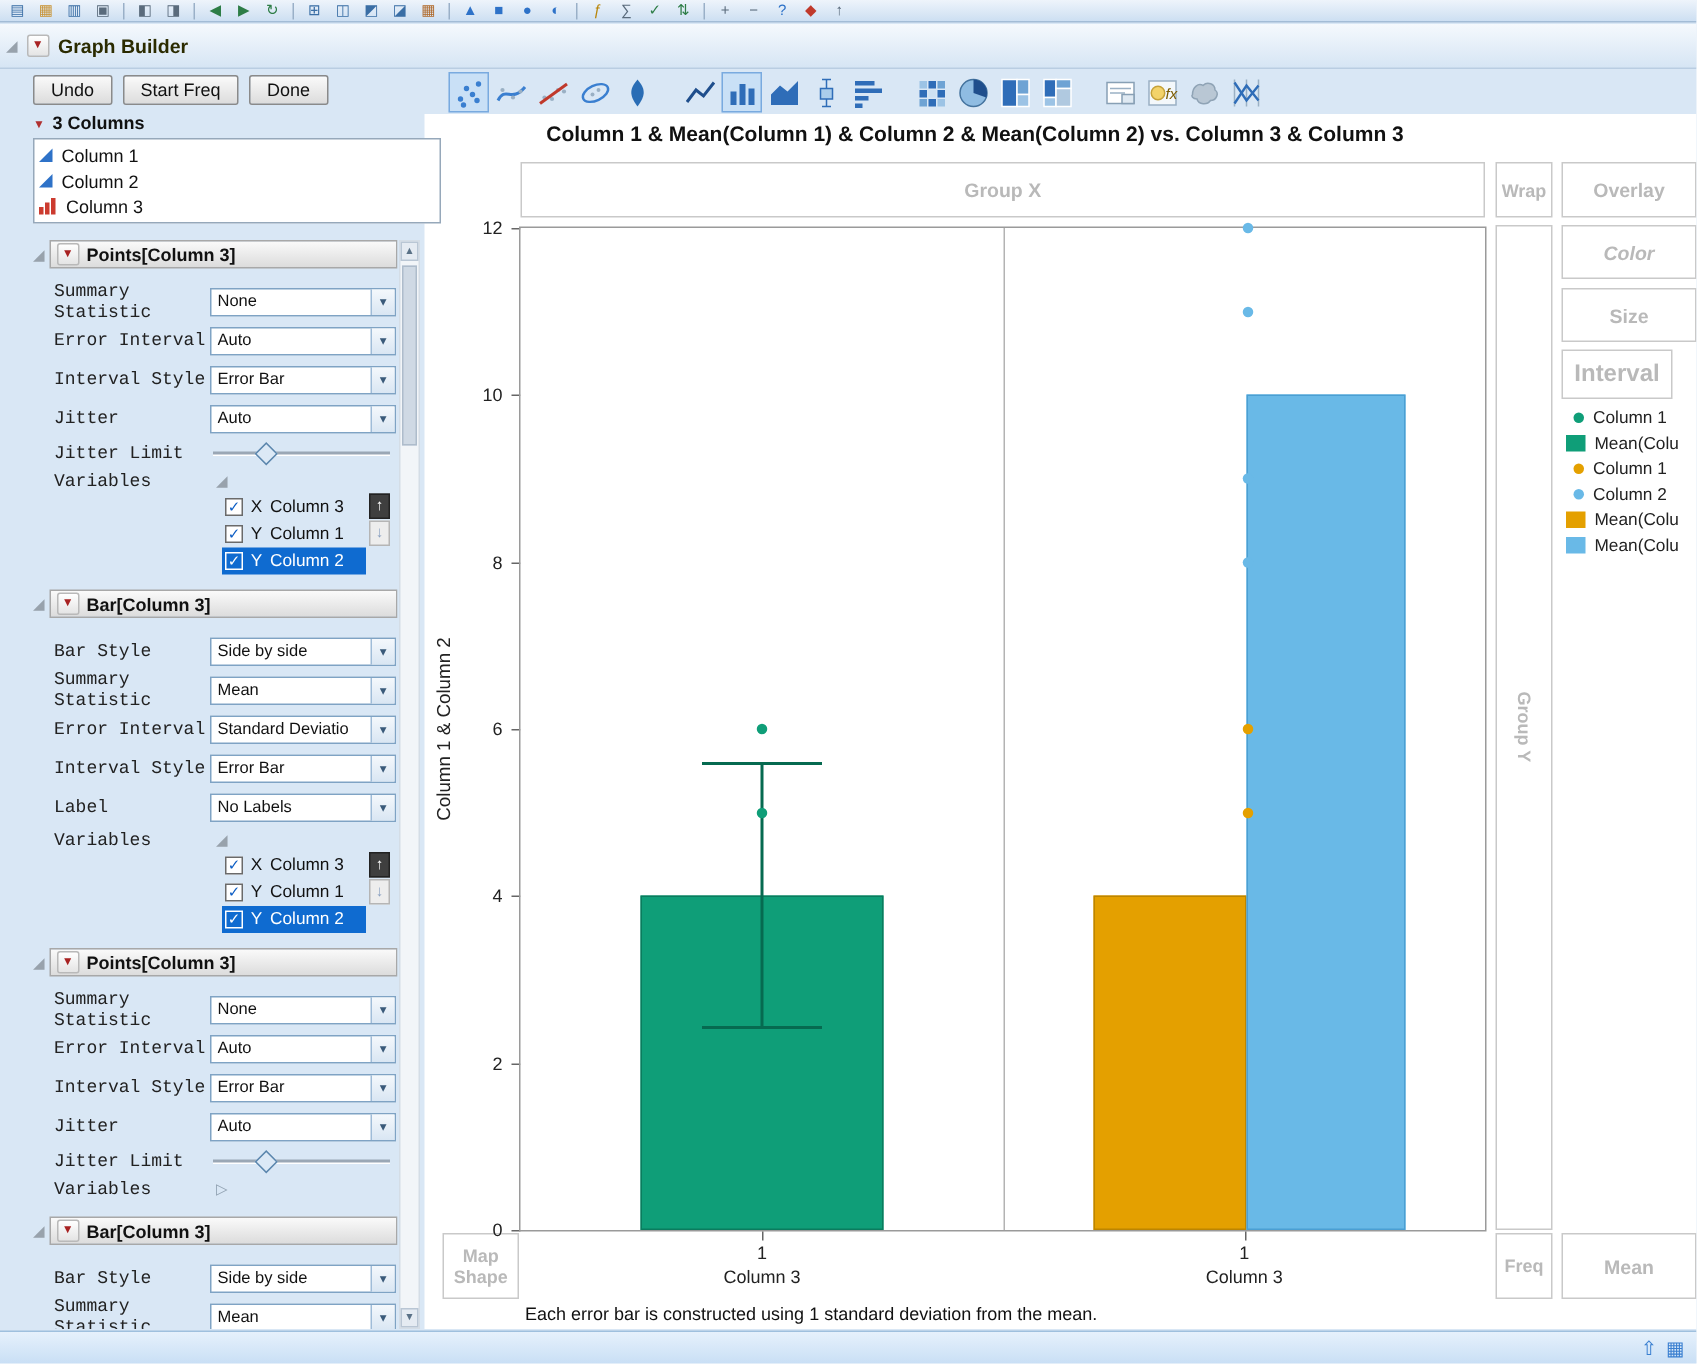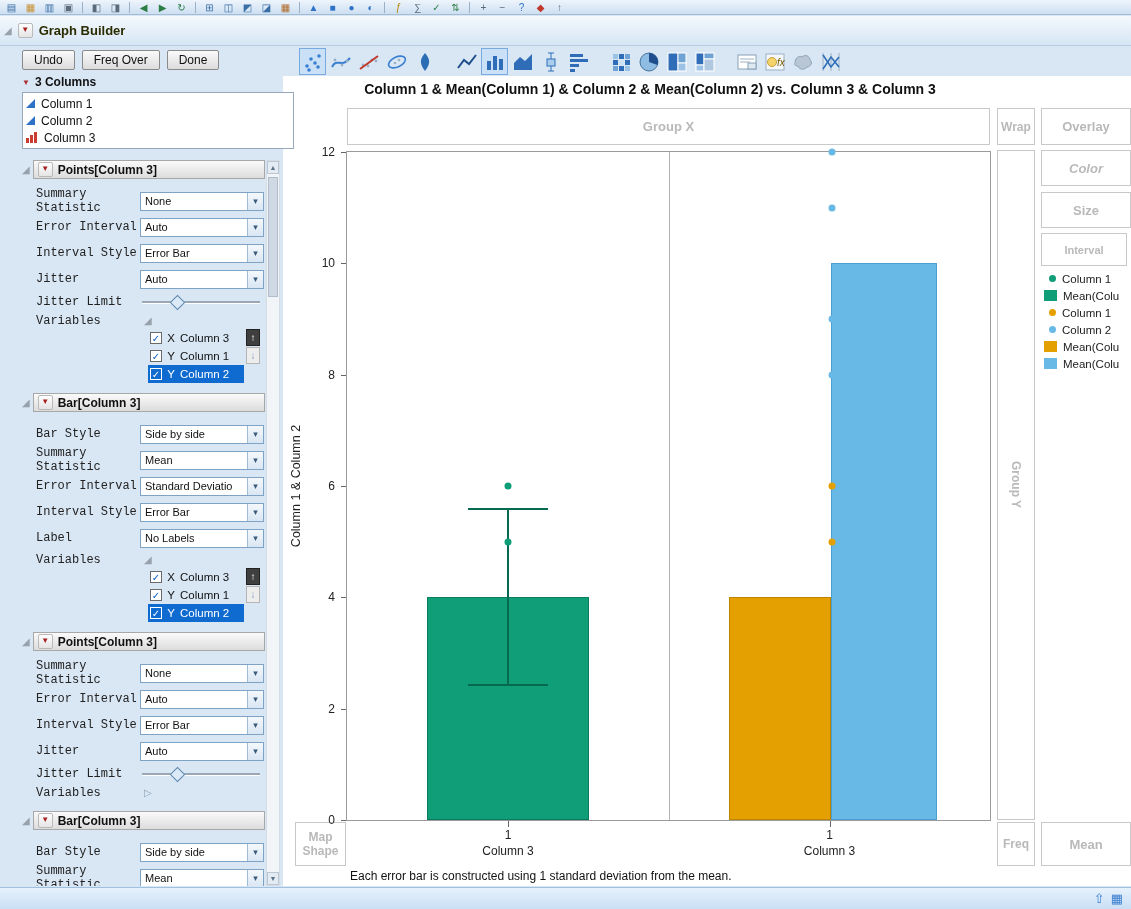--- a/index.html
+++ b/index.html
@@ -115,21 +115,21 @@
   .ebar-cap{position:absolute;height:2px;}
 
   
   .zone{position:absolute;background:#fff;border:1px solid #c9c9c9;display:flex;align-items:center;justify-content:center;
     color:#b9b9b9;font-weight:bold;font-size:13px;text-align:center;box-sizing:border-box;}
   #zone-group-x{left:347px;top:108px;width:643px;height:37px;}
   #zone-wrap{left:997px;top:108px;width:38px;height:37px;font-size:12px;}
   #zone-overlay{left:1041px;top:108px;width:90px;height:37px;}
   #zone-color{left:1041px;top:150px;width:90px;height:36px;font-style:italic;}
   #zone-size{left:1041px;top:192px;width:90px;height:36px;}
-  #zone-interval{left:1041px;top:233px;width:86px;height:33px;font-size:11px;}
+  #zone-interval{left:1041px;top:233px;width:74px;height:33px;font-size:16px;}
   #zone-group-y{left:997px;top:150px;width:38px;height:670px;}
   #zone-group-y span{writing-mode:vertical-rl;font-size:12px;}
   #zone-freq{left:997px;top:822px;width:38px;height:44px;font-size:12px;}
   #zone-page{left:1041px;top:822px;width:90px;height:44px;}
   #zone-map-shape{left:295px;top:822px;width:51px;height:44px;font-size:12px;line-height:14px;}
   #zone-map-shape span{width:36px;}
 
   
   #legend{position:absolute;left:1044px;top:270px;width:87px;overflow:hidden;}
   .leg-row{display:flex;align-items:center;gap:6px;height:17px;font-size:11.5px;color:#222;white-space:nowrap;}
@@ -188,21 +188,21 @@
   <div id="graph-surface"></div>
 
   <div id="report-header">
     <span class="disc">◢</span>
     <span class="red-tri">▼</span>
     <span id="report-title">Graph Builder</span>
   </div>
 
   <div id="buttons-row">
     <button class="btn">Undo</button>
-    <button class="btn">Freq Over</button>
+    <button class="btn">Start Freq</button>
     <button class="btn">Done</button>
   </div>
 
   <div id="columns-header-row">
     <span class="red-tri-sm">▼</span>
     <span id="columns-header">3 Columns</span>
   </div>
   <div id="columns-list">
       <div class="col-item">
         <span class="col-ic cont"></span>

